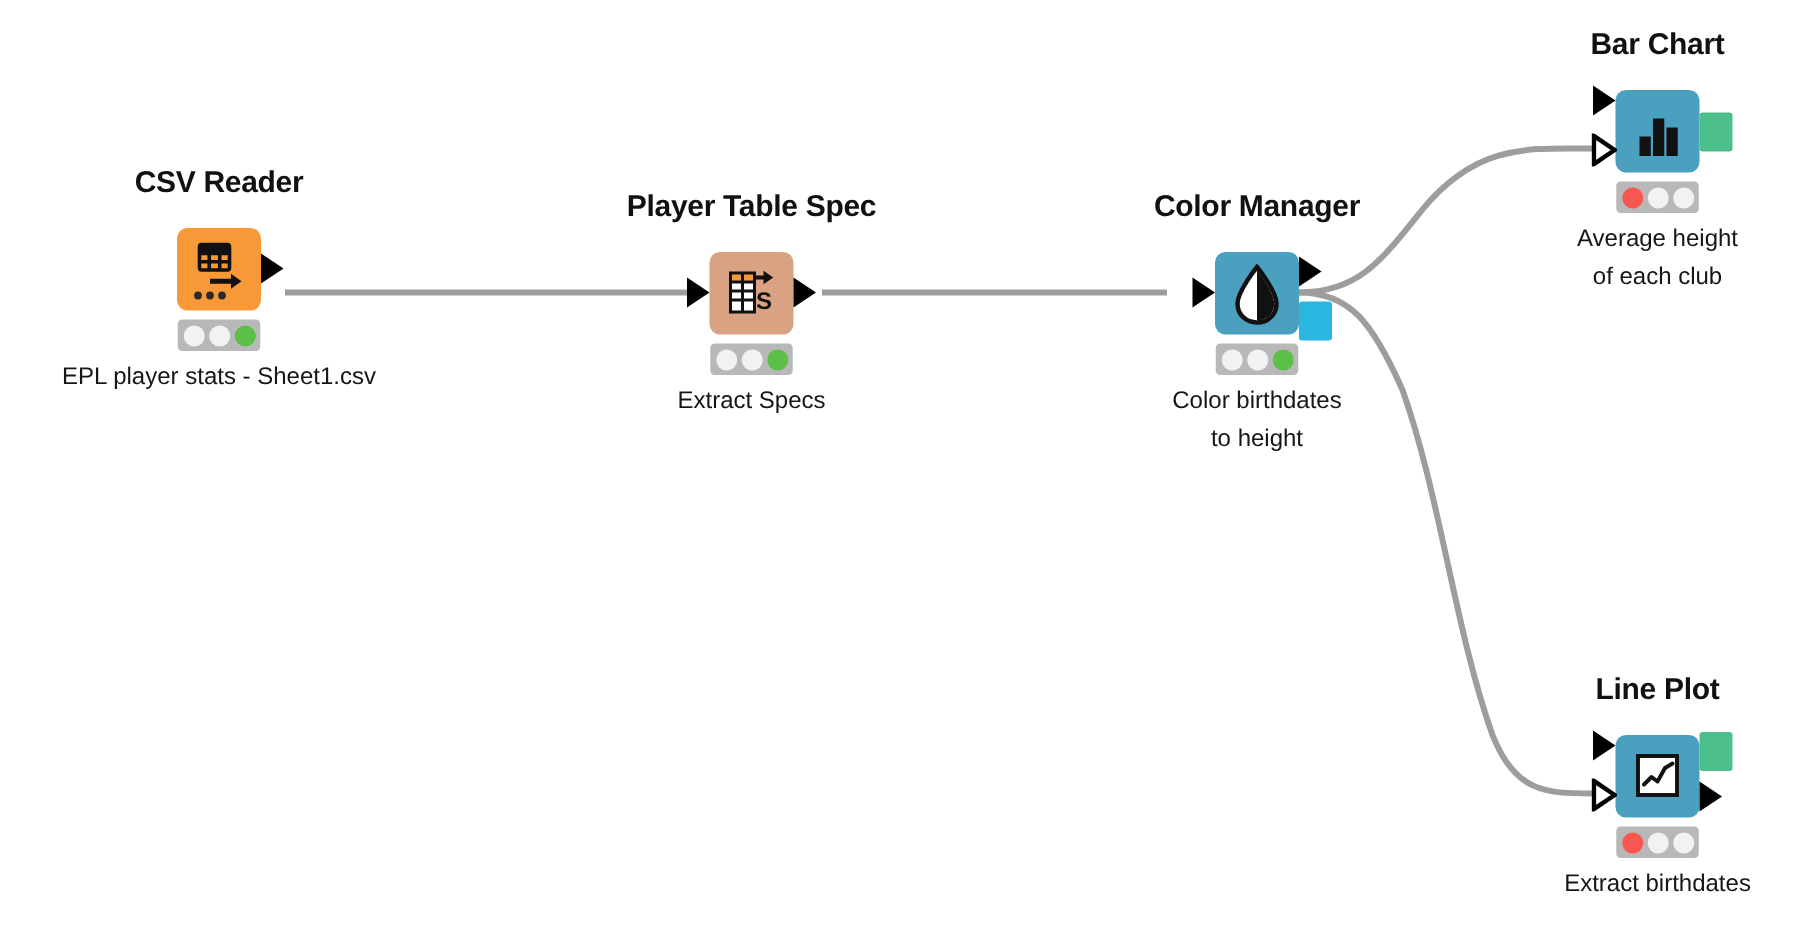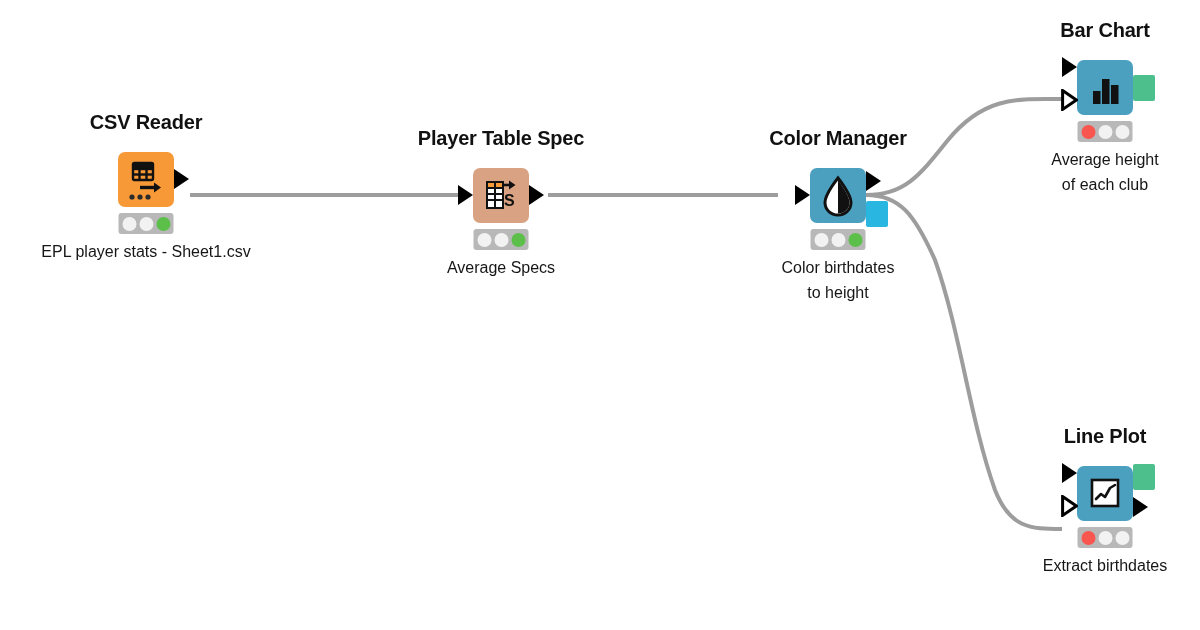--- a/index.html
+++ b/index.html
@@ -208,21 +208,21 @@
 
     <div class="port port-in-filled" style="left:-15px; top:17px;"></div>
     <div class="port port-out-filled" style="left:56px; top:17px;"></div>
 
     <div class="status">
       <span class="bulb"></span>
       <span class="bulb"></span>
       <span class="bulb green"></span>
     </div>
 
-    <div class="node-label">Average Specs</div>
+    <div class="node-label">Extract Specs</div>
   </div>
 
   <div class="node" style="left:793px; top:168px;margin-left:17px;">
     <div class="node-title">Color Manager</div>
 
     <div class="node-box" style="background:#4b9fbf;"></div>
 
     <div class="icon">
       <svg width="56" height="55" viewBox="0 0 56 55">
         <path d="M28 10 C28 10 15 26 15 34.5 C15 41.8 20.8 47 28 47 C35.2 47 41 41.8 41 34.5 C41 26 28 10 28 10 Z" fill="#ffffff" stroke="#111111" stroke-width="3"></path>
@@ -276,21 +276,21 @@
       <span class="bulb"></span>
       <span class="bulb"></span>
     </div>
 
     <div class="node-label twoline">
       <span>Average height</span><br>
       <span>of each club</span>
     </div>
   </div>
 
-  <div class="node" style="left:1077px; top:466px;">
+  <div class="node" style="left:1077px; top:490px;">
     <div class="node-title">Line Plot</div>
 
     <div class="node-box" style="background:#4b9fbf;"></div>
 
     <div class="icon">
       <svg width="56" height="55" viewBox="0 0 56 55">
         <rect x="15" y="14" width="26" height="26" fill="#ffffff" stroke="#111111" stroke-width="2.6"></rect>
         <polyline points="19,33 24,28 28,31 33,22 38,19" fill="none" stroke="#111111" stroke-width="2.6" stroke-linejoin="round" stroke-linecap="round"></polyline>
       </svg>
     </div>

